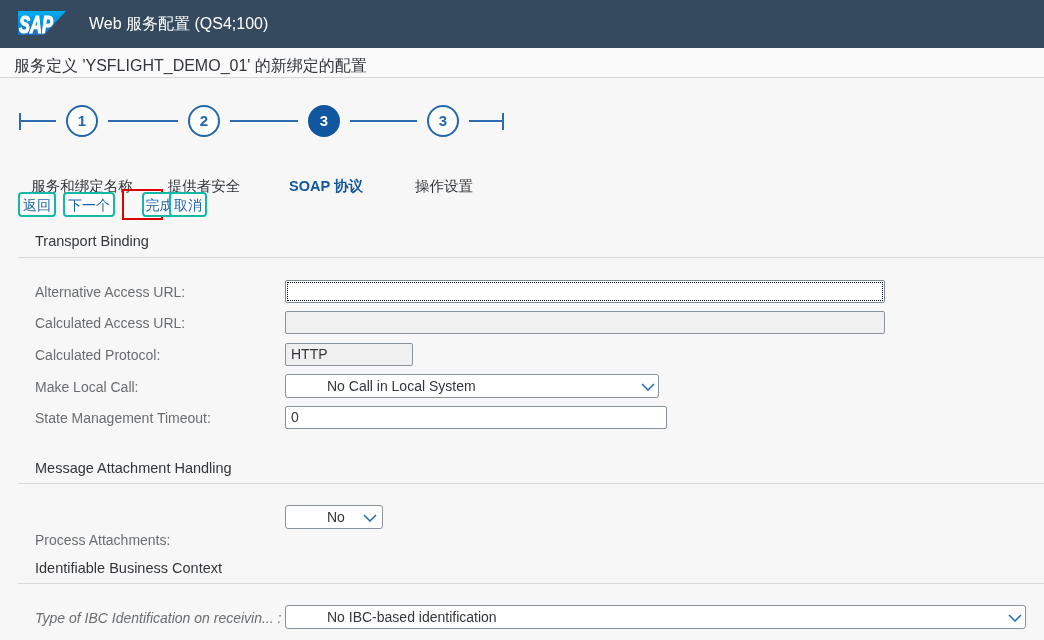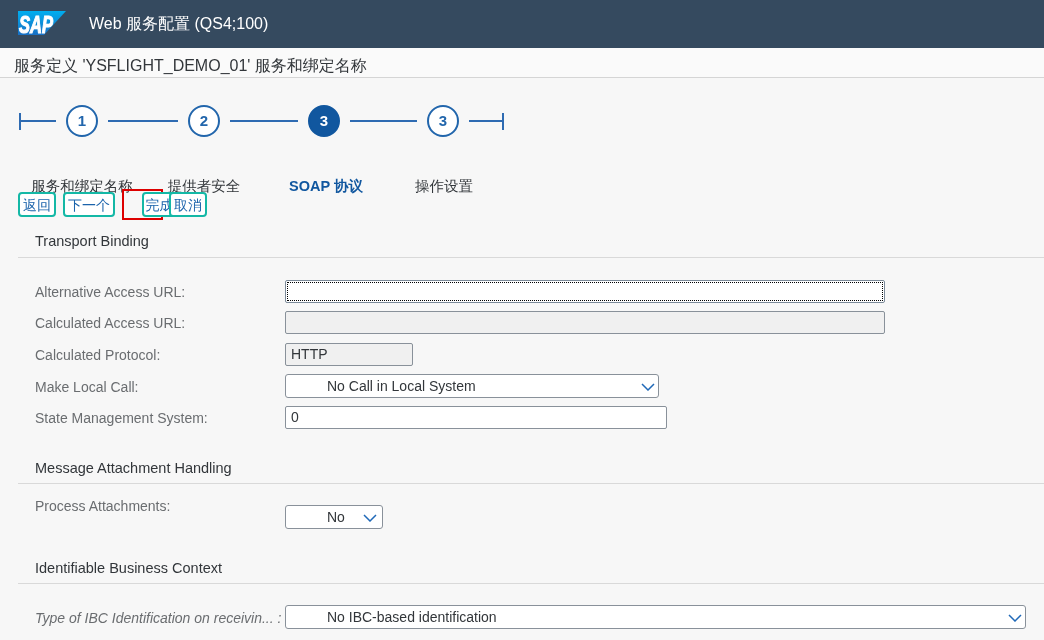--- a/index.html
+++ b/index.html
@@ -48,21 +48,21 @@
         <stop offset="0" stop-color="#00aeef"></stop>
         <stop offset="1" stop-color="#1870c5"></stop>
       </linearGradient>
     </defs>
     <polygon points="0,0 96,0 52,48 0,48" fill="url(#g1)"></polygon>
     <text x="2" y="30.6" font-family="Liberation Sans,sans-serif" font-size="33" font-weight="bold" font-style="italic" fill="#fff" stroke="#fff" stroke-width="1.6" transform="scale(1,1.45)">SAP</text>
   </svg>
   <div class="abs" id="title">Web 服务配置 (QS4;100)</div>
 
   <div class="abs" id="sub"></div>
-  <div class="abs" id="subtxt">服务定义 'YSFLIGHT_DEMO_01' 服务和绑定名称</div>
+  <div class="abs" id="subtxt">服务定义 'YSFLIGHT_DEMO_01' 的新绑定的配置</div>
 
   <div class="abs wtick" style="left:19px;"></div>
   <div class="abs wline" style="left:19px;width:37px;"></div>
   <div class="abs wcirc" style="left:66px;">1</div>
   <div class="abs wline" style="left:108px;width:70px;"></div>
   <div class="abs wcirc" style="left:188px;">2</div>
   <div class="abs wline" style="left:230px;width:68px;"></div>
   <div class="abs wcirc act" style="left:308px;">3</div>
   <div class="abs wline" style="left:350px;width:67px;"></div>
   <div class="abs wcirc" style="left:427px;">3</div>
@@ -90,27 +90,27 @@
 
   <div class="abs flabel" style="left:35px;top:347px;">Calculated Protocol:</div>
   <div class="abs field dis" style="top:343px;width:128px;height:23px;">HTTP</div>
 
   <div class="abs flabel" style="left:35px;top:379px;">Make Local Call:</div>
   <div class="abs field sel" style="top:374px;width:374px;height:24px;line-height:22px;">No Call in Local System</div>
   <svg class="chev" style="left:641px;top:383px;" width="14" height="8" viewBox="0 0 14 8">
     <polyline points="1,1 7,7 13,1" fill="none" stroke="#2069b8" stroke-width="1.5"></polyline>
   </svg>
 
-  <div class="abs flabel" style="left:35px;top:410px;">State Management System:</div>
+  <div class="abs flabel" style="left:35px;top:410px;">State Management Timeout:</div>
   <div class="abs field" style="top:406px;width:382px;height:23px;">0</div>
 
   <div class="abs sect" style="left:35px;top:460px;">Message Attachment Handling</div>
   <div class="abs hr" style="top:483px;"></div>
 
-  <div class="abs flabel" style="left:35px;top:498px;">Process Attachments:</div>
+  <div class="abs flabel" style="left:35px;top:532px;">Process Attachments:</div>
   <div class="abs field sel" style="top:505px;width:98px;height:24px;line-height:22px;">No</div>
   <svg class="chev" style="left:363px;top:514px;" width="14" height="8" viewBox="0 0 14 8">
     <polyline points="1,1 7,7 13,1" fill="none" stroke="#2069b8" stroke-width="1.5"></polyline>
   </svg>
 
   <div class="abs sect" style="left:35px;top:560px;">Identifiable Business Context</div>
   <div class="abs hr" style="top:583px;"></div>
 
   <div class="abs flabel" style="left:35px;top:610px;font-style:italic;">Type of IBC Identification on receivin... :</div>
   <div class="abs field sel" style="top:605px;width:741px;height:24px;line-height:22px;">No IBC-based identification</div>

